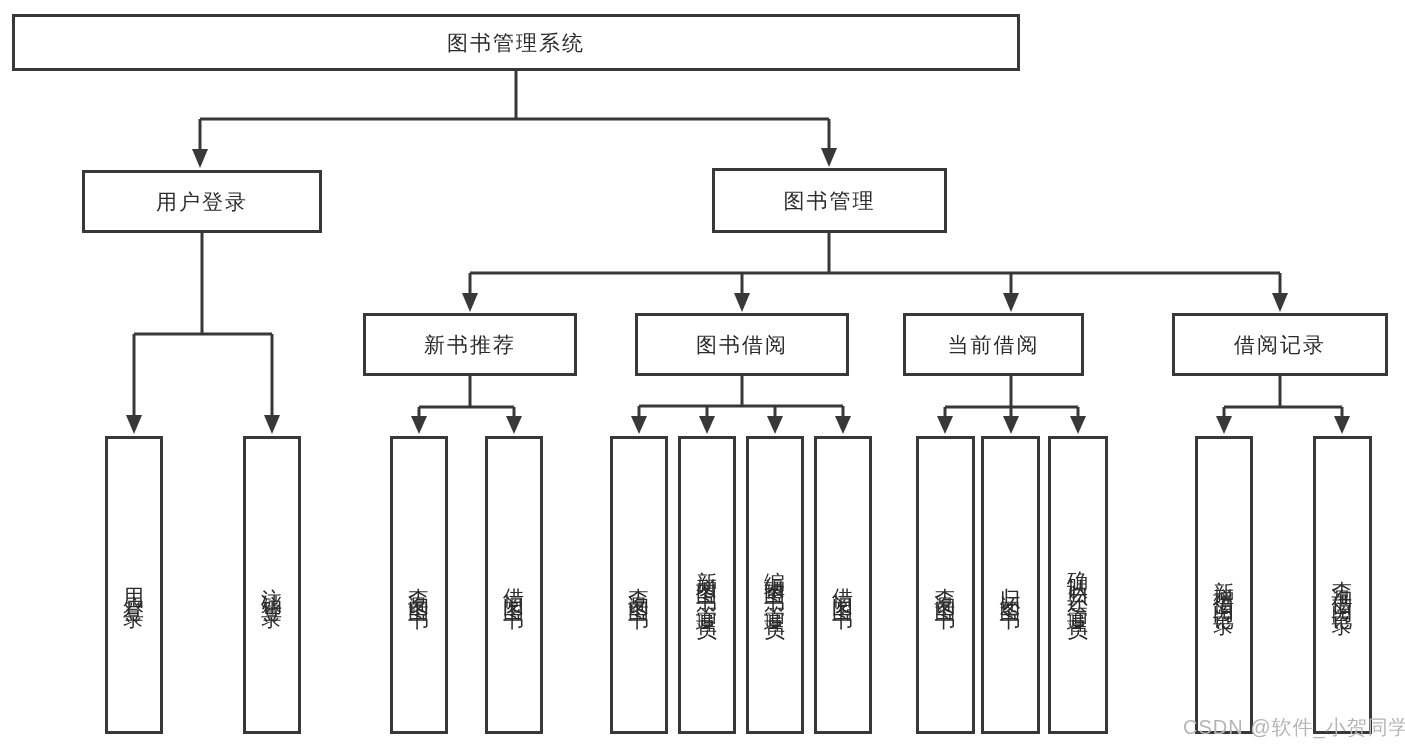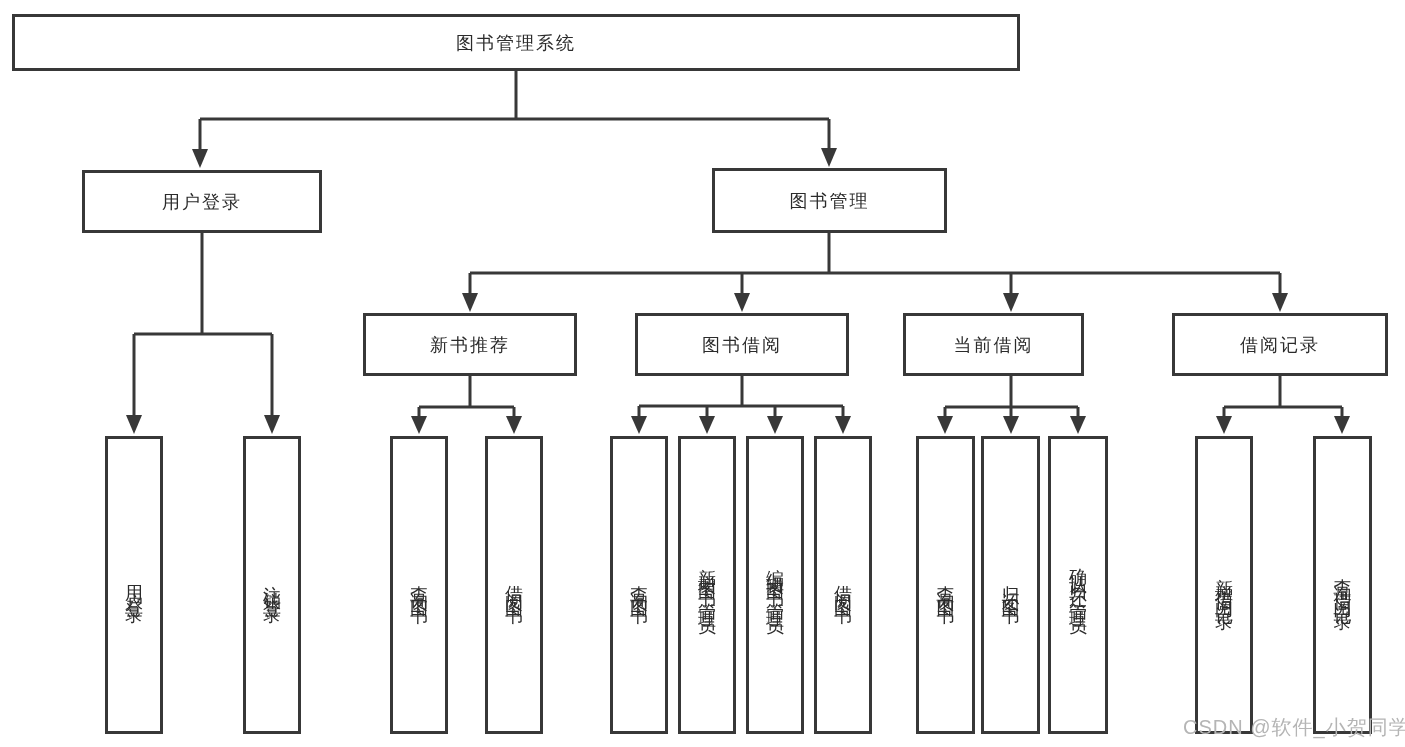--- a/index.html
+++ b/index.html
@@ -1,21 +1,21 @@
 <!DOCTYPE html>
 <html><head>
 <meta charset="utf-8">
 <style>
   html,body{margin:0;padding:0;background:#ffffff;}
   body{font-family:"Liberation Sans","DejaVu Sans",sans-serif;}
   #stage{position:relative;width:1405px;height:747px;background:#ffffff;overflow:hidden;}
   .node{
     position:absolute;background:#ffffff;border:3px solid #383838;box-sizing:border-box;
     display:flex;align-items:center;justify-content:center;
-    color:#2b2b2b;font-size:18px;letter-spacing:2px;white-space:nowrap;
+    color:#2b2b2b;font-size:21px;letter-spacing:2px;white-space:nowrap;
   }
   .leaf{top:436px;width:58px;height:298px;}
   .leaf .vtext{
     writing-mode:vertical-rl;text-orientation:mixed;
     letter-spacing:7px;line-height:1;white-space:nowrap;
   }
   svg.connectors{position:absolute;left:0;top:0;pointer-events:none;}
   .connectors path{stroke:#383838;stroke-width:3;fill:none;}
   .connectors polygon{fill:#383838;stroke:none;}
   .watermark{

